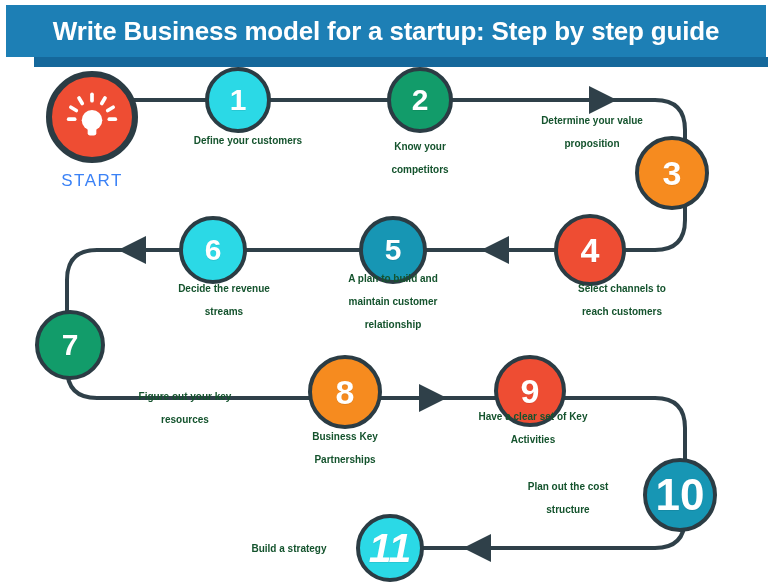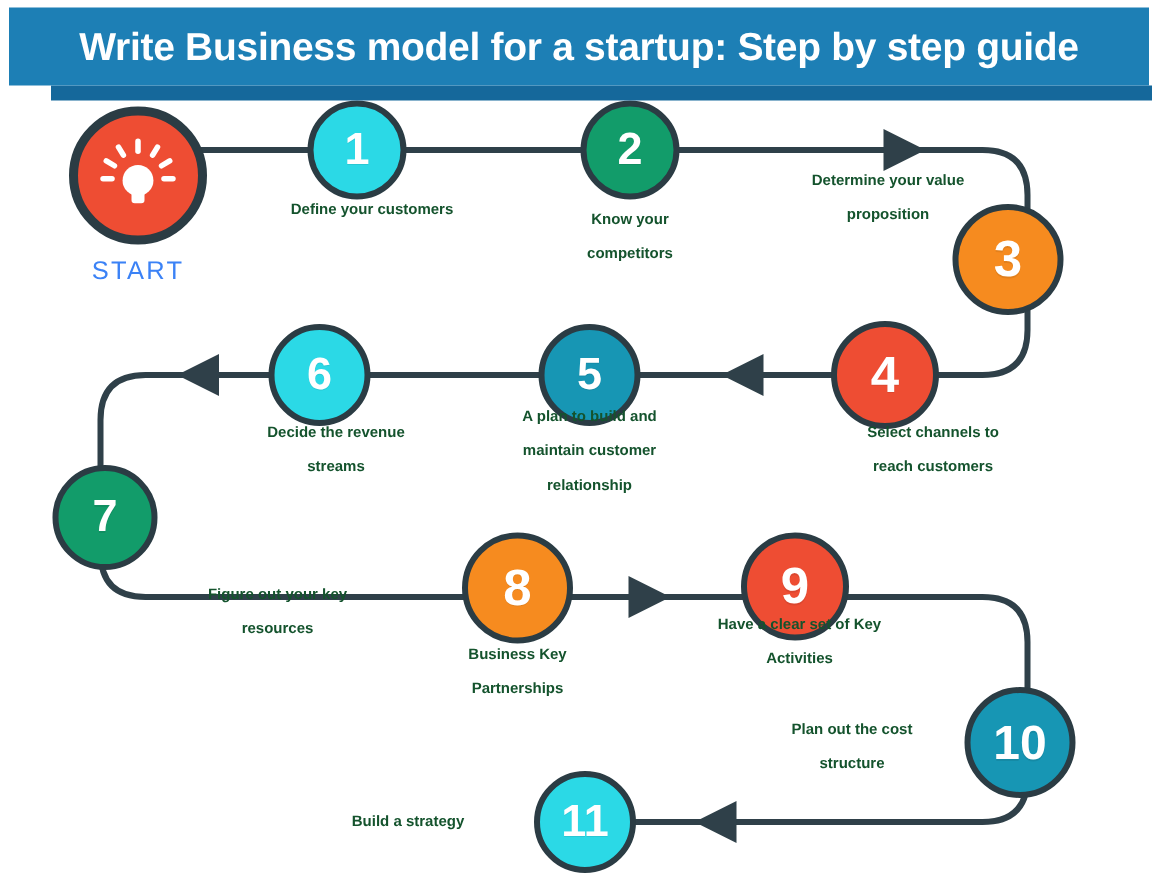--- a/index.html
+++ b/index.html
@@ -112,24 +112,24 @@
       <div class="node" style="left: 35px; top: 310px; width: 70px; height: 70px; background: rgb(18, 156, 106);">
         <span class="num" style="font-size: 30px;">7</span>
       </div>
       <div class="node" style="left: 308px; top: 355px; width: 74px; height: 74px; background: rgb(246, 139, 31);">
         <span class="num" style="font-size: 34px;">8</span>
       </div>
       <div class="node" style="left: 494px; top: 355px; width: 72px; height: 72px; background: rgb(238, 77, 51);">
         <span class="num" style="font-size: 34px;">9</span>
       </div>
       <div class="node" style="left: 643px; top: 458px; width: 74px; height: 74px; background: rgb(23, 150, 180);">
-        <span class="num" style="font-size: 32px;">10</span>
+        <span class="num" style="font-size: 44px;">10</span>
       </div>
       <div class="node" style="left: 356px; top: 514px; width: 68px; height: 68px; background: rgb(43, 217, 230);">
-        <span class="num" style="font-size: 30px;">11</span>
+        <span class="num" style="font-size: 41px; font-style: italic;">11</span>
       </div>
     </div>
   <div id="labels">
       <div class="start-label" style="left: 92px; top: 181px;">START</div>
       <div class="step-label" style="left: 242px; top: 140px; padding-left: 12px;">Define your customers</div>
       <div class="step-label" style="left: 420px; top: 158px; text-align: center;">Know your
 competitors</div>
       <div class="step-label" style="left: 592px; top: 132px;">Determine your value
 proposition</div>
       <div class="step-label" style="left: 590px; top: 300px; margin-left: 32px;">Select channels to
@@ -140,16 +140,16 @@
       <div class="step-label" style="left: 224px; top: 300px;">Decide the revenue
 streams</div>
       <div class="step-label" style="left: 185px; top: 360px; margin-top: 48px;">Figure out your key
 resources</div>
       <div class="step-label" style="left: 345px; top: 448px;">Business Key
 Partnerships</div>
       <div class="step-label" style="left: 533px; top: 428px;">Have a clear set of Key
 Activities</div>
       <div class="step-label" style="left: 568px; top: 498px;">Plan out the cost
 structure</div>
-      <div class="step-label" style="left: 272px; top: 548px;">Build a strategy</div>
+      <div class="step-label" style="left: 289px; top: 548px;">Build a strategy</div>
     </div>
 
 </div>
 
 </body></html>

